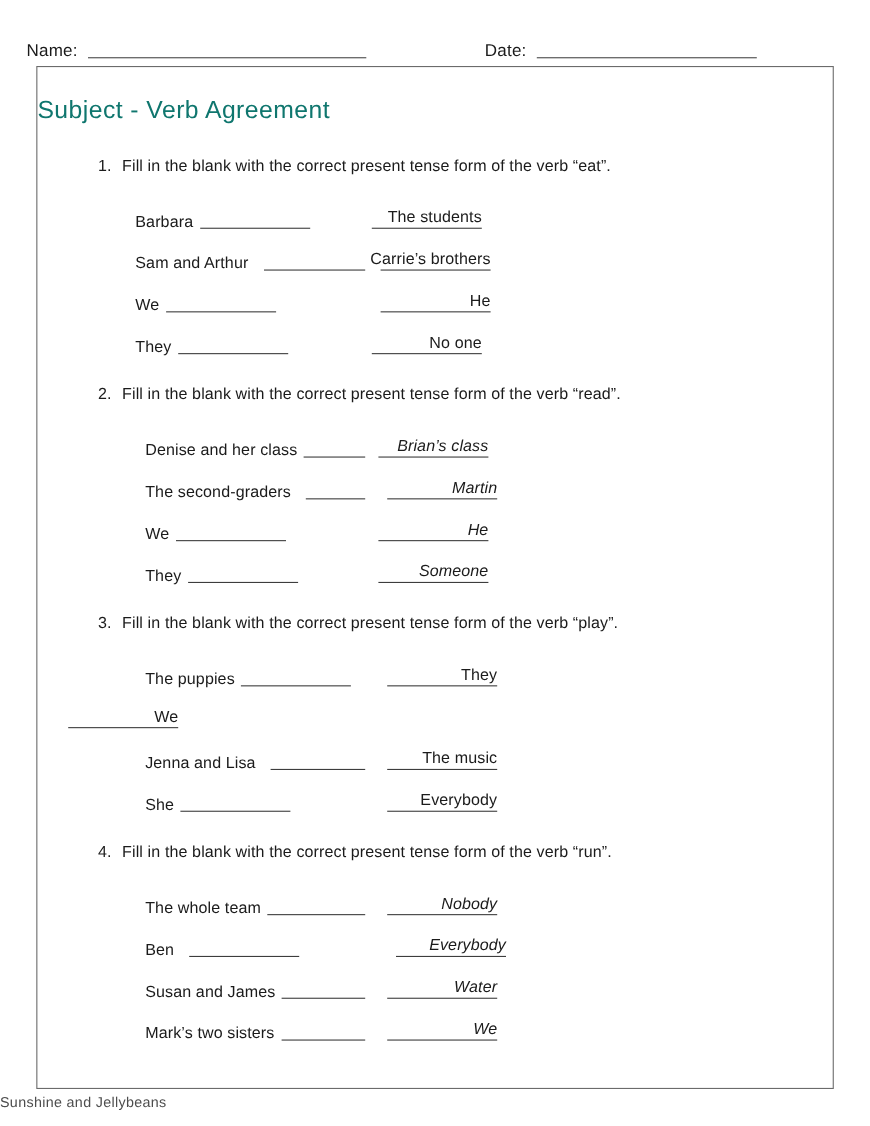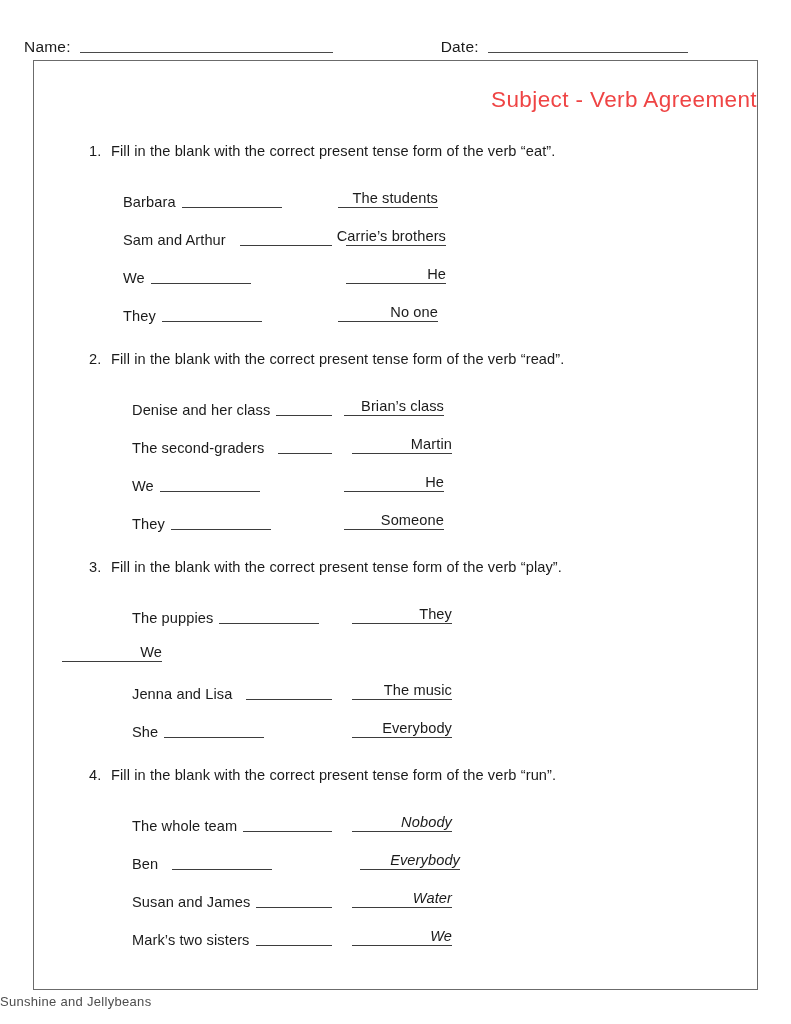--- a/index.html
+++ b/index.html
@@ -55,26 +55,26 @@
     left: 33px;
     top: 60px;
     width: 725px;
     height: 930px;
     border: 1.4px solid #6b6b6b;
     box-sizing: border-box;
     background: #ffffff;
   }
 
   .worksheet-title {
-    text-align: right;
+    text-align: left;
     font-size: 22.5px;
     letter-spacing: 0.4px;
     margin-top: 26px;
     font-weight: 400;
-    color: #ef4444;
+    color: #0f766e;
   }
 
   
   .question-block {
     margin-top: 26px;
   }
   .question-block.q1 { margin-top: 30px; }
 
   .prompt {
     display: flex;
@@ -105,21 +105,21 @@
     font-size: 14.6px;
     letter-spacing: 0.1px;
     white-space: nowrap;
   }
   .cell-left  { width: 298px; flex: 0 0 298px; padding-left: 98px; box-sizing: border-box; }
   .cell-right { padding-left: 0; flex-direction: column; }
 
   
   .q1 .cell-left  { padding-left: 89px; text-align: center; }
   .q1 .cell-right { padding-left: 0px; }
-  .q2 .cell-right { padding-left: 6px; }
+  .q2 .cell-right { padding-left: 6px; font-style: italic; }
   .q3 .cell-right { padding-left: 14px; }
   .q4 .cell-right { padding-left: 14px; font-style: italic; }
 
   .subject { line-height: 17px; }
   .blank {
     display: inline-block;
     border-bottom: 1.5px solid #3d3d3d;
     width: 100px;
     height: 0;
     margin-left: 6px;

